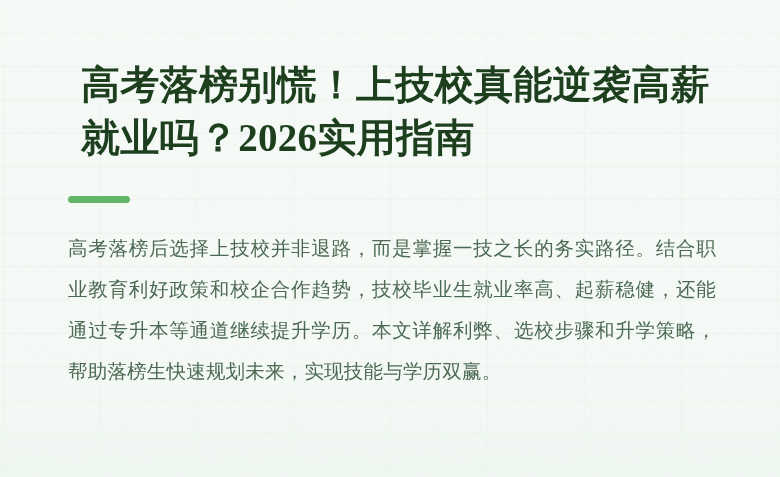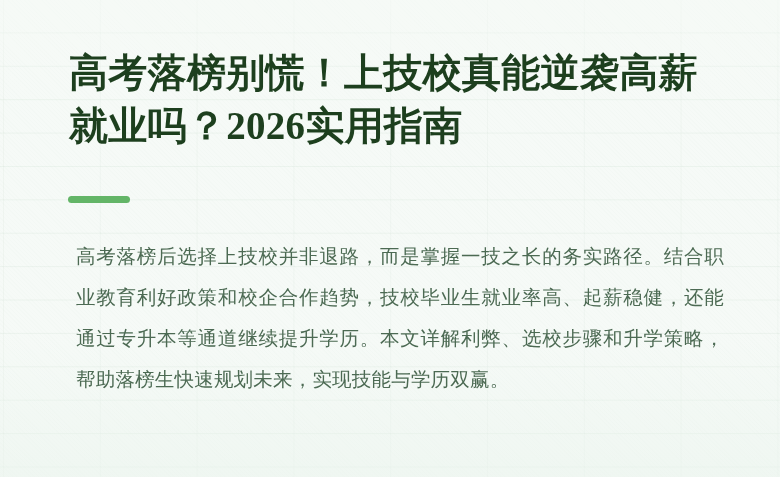--- a/index.html
+++ b/index.html
@@ -67,21 +67,21 @@
     width: 648px;
     height: 477px;
     z-index: 3;
   }
 
   #headline {
     position: absolute;
     left: 0;
     top: 45px;
     width: 640px;
-    margin: 1px;
+    margin: 13px;
     font-family: "Liberation Serif", "DejaVu Serif", serif;
     font-weight: bold;
     font-size: 39px;
     line-height: 53px;
     letter-spacing: 0.3px;
     color: #1d3f1e;
     white-space: pre-line;
   }
 
   #accent-rule {
@@ -92,21 +92,21 @@
     height: 7px;
     border-radius: 3.5px;
     background-color: #63b567;
   }
 
   #summary {
     position: absolute;
     left: 0;
     top: 228px;
     width: 648px;
-    margin: 8px;
+    margin: 0;
     font-family: "Liberation Sans", "DejaVu Sans", sans-serif;
     font-weight: normal;
     font-size: 19.5px;
     line-height: 41px;
     letter-spacing: 0.2px;
     color: #4c6a53;
     text-align: justify;
     text-justify: inter-character;
   }
 </style>

